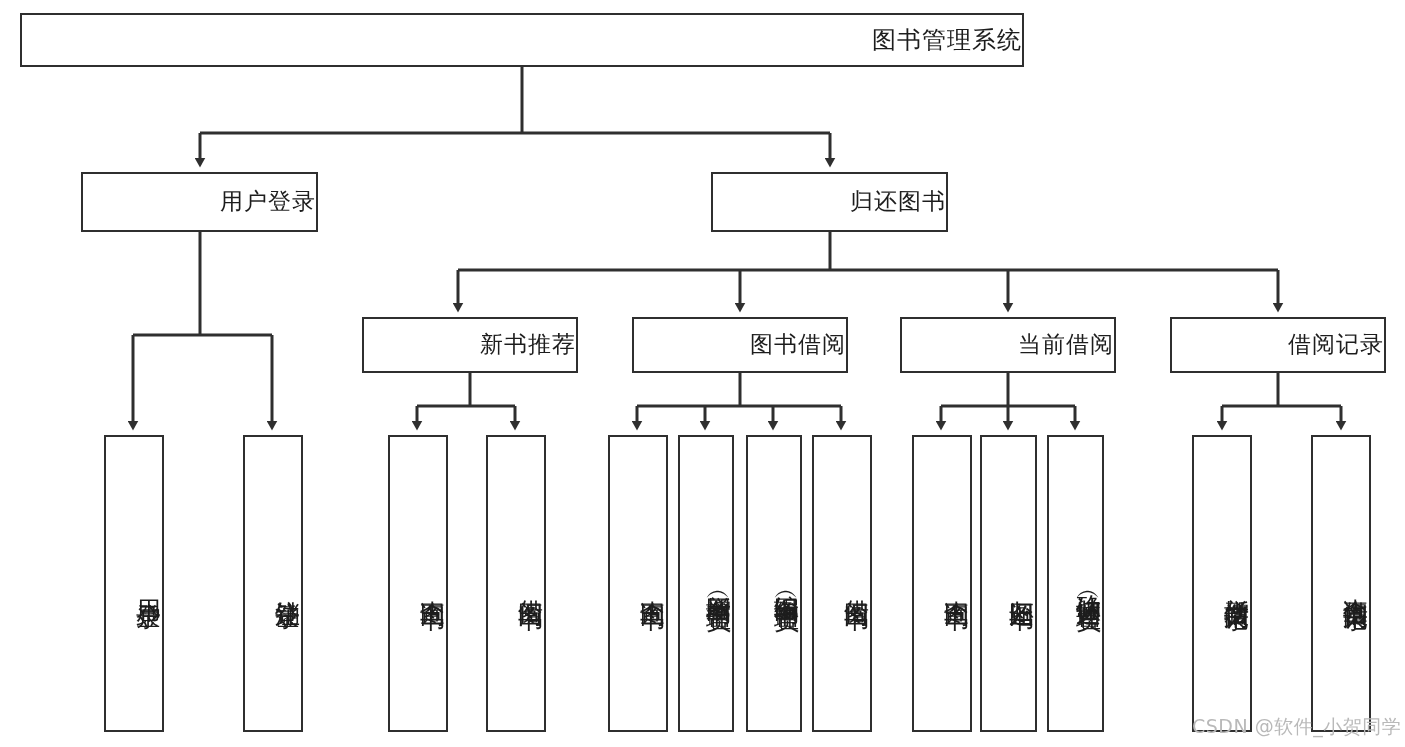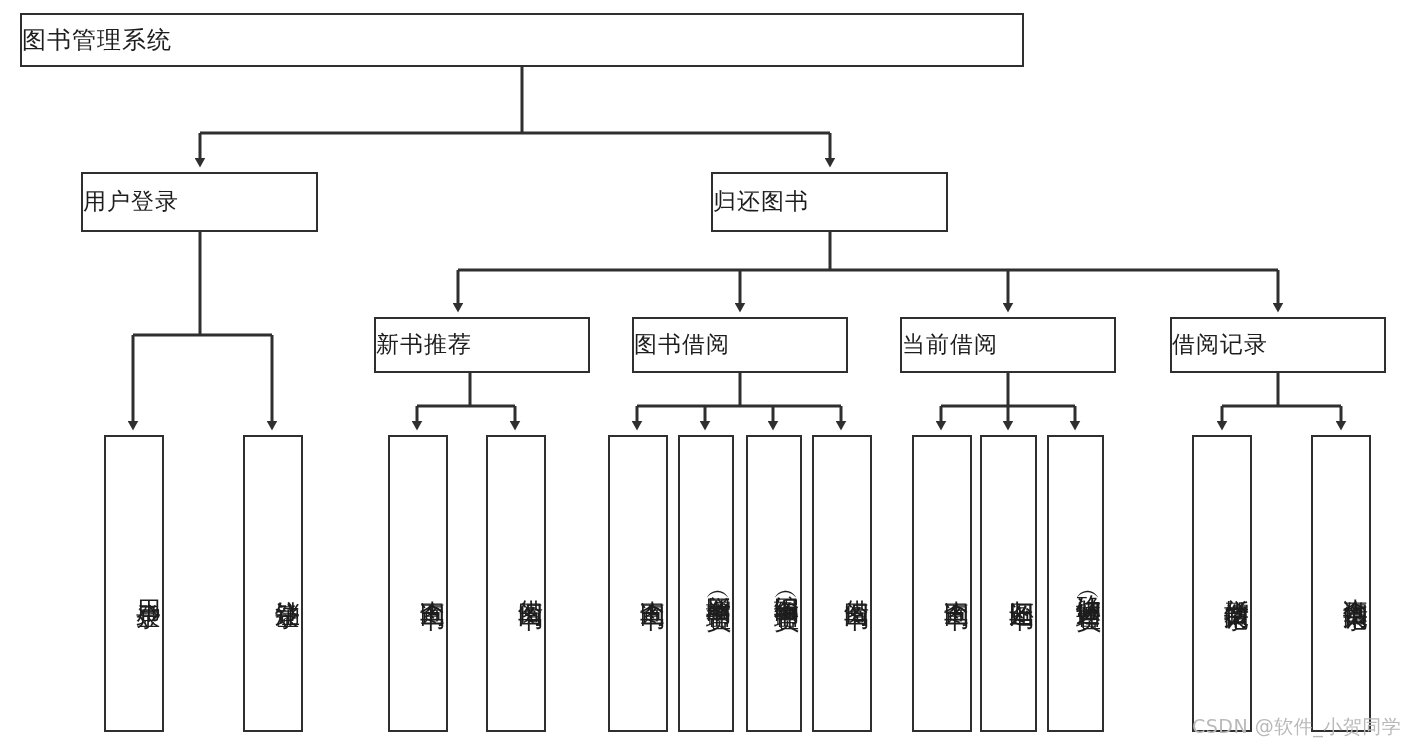--- a/index.html
+++ b/index.html
@@ -24,21 +24,21 @@
     width: 1405px;
     height: 747px;
   }
   .node {
     position: absolute;
     box-sizing: border-box;
     border: 2.5px solid #2f2f2f;
     background: #ffffff;
     display: flex;
     align-items: center;
-    justify-content: flex-start;
+    justify-content: flex-end;
     color: #1d1d1d;
   }
   .node-h {
     font-size: 23px;
     letter-spacing: 1px;
     line-height: 1.1;
   }
   .node-root {
     font-size: 24px;
   }
@@ -128,21 +128,21 @@
     <span>图书管理系统</span>
   </div>
 
   <div class="node node-h" style="left:81px; top:172px; width:237px; height:60px;">
     <span>用户登录</span>
   </div>
   <div class="node node-h" style="left:711px; top:172px; width:237px; height:60px;">
     <span>归还图书</span>
   </div>
 
-  <div class="node node-h" style="left:362px; top:317px; width:216px; height:56px;margin-left:12px;">
+  <div class="node node-h" style="left:362px; top:317px; width:216px; height:56px;">
     <span>新书推荐</span>
   </div>
   <div class="node node-h" style="left:632px; top:317px; width:216px; height:56px;">
     <span>图书借阅</span>
   </div>
   <div class="node node-h" style="left:900px; top:317px; width:216px; height:56px;">
     <span>当前借阅</span>
   </div>
   <div class="node node-h" style="left:1170px; top:317px; width:216px; height:56px;">
     <span>借阅记录</span>

